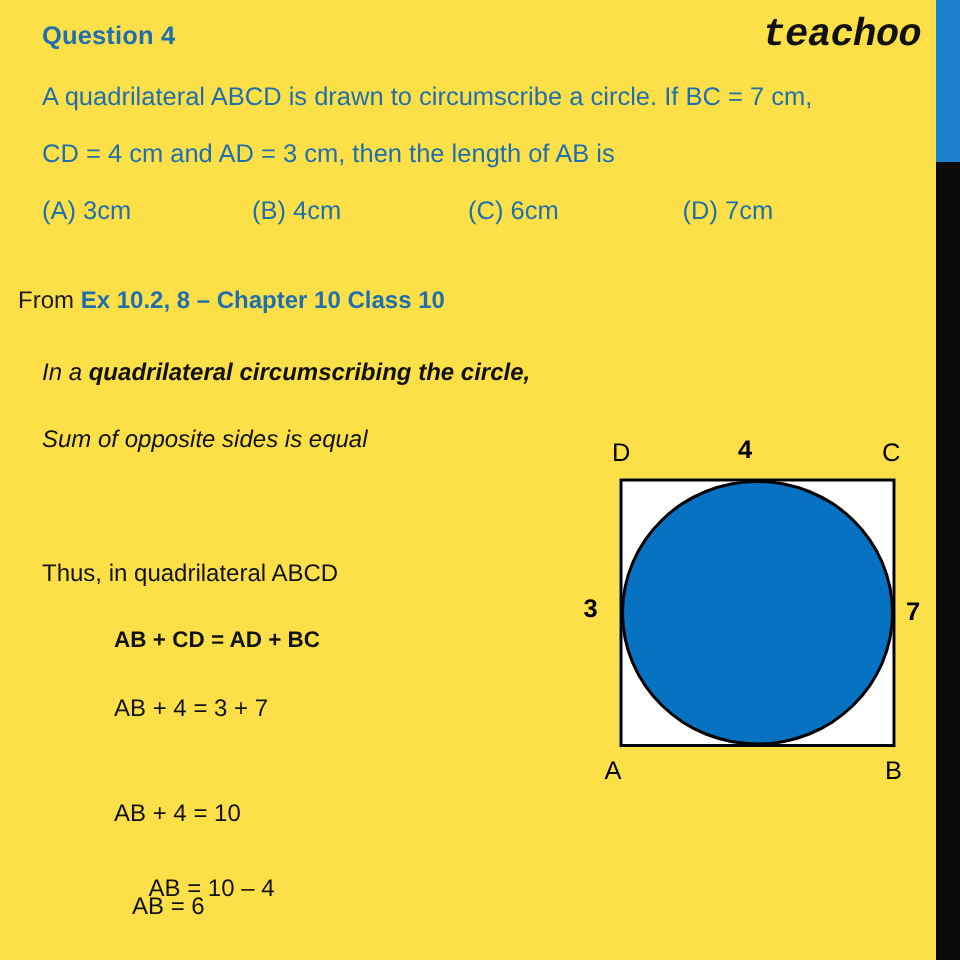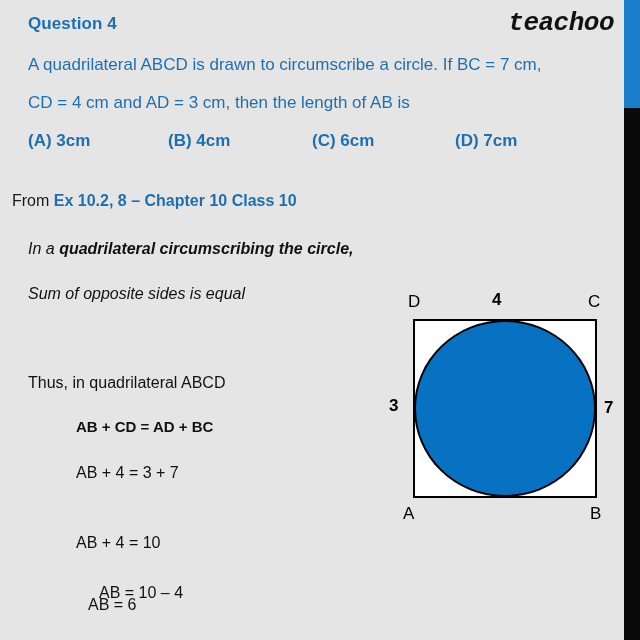--- a/index.html
+++ b/index.html
@@ -11,21 +11,21 @@
     height: 640px;
     background: #ffffff;
     font-family: "Liberation Sans", sans-serif;
     overflow: hidden;
     position: relative;
   }
   .page {
     position: relative;
     width: 640px;
     height: 640px;
-    background: #e5e5e5;
+    background: #fde047;
   }
 
   
   .edge-bar-blue {
     position: absolute;
     left: 624px;
     top: 0px;
     width: 16px;
     height: 108px;
     background: #1B7FCC;
@@ -78,21 +78,20 @@
     top: 131px;
     width: 560px;
     height: 24px;
   }
   .option {
     position: absolute;
     top: 0;
     font-size: 17px;
     color: #1F6FAF;
     white-space: nowrap;
-    font-weight: bold;
   }
   .opt-0 { left: 0px; }
   .opt-1 { left: 140px; }
   .opt-2 { left: 284px; }
   .opt-3 { left: 427px; }
 
   
   .from-line {
     position: absolute;
     left: 12px;

